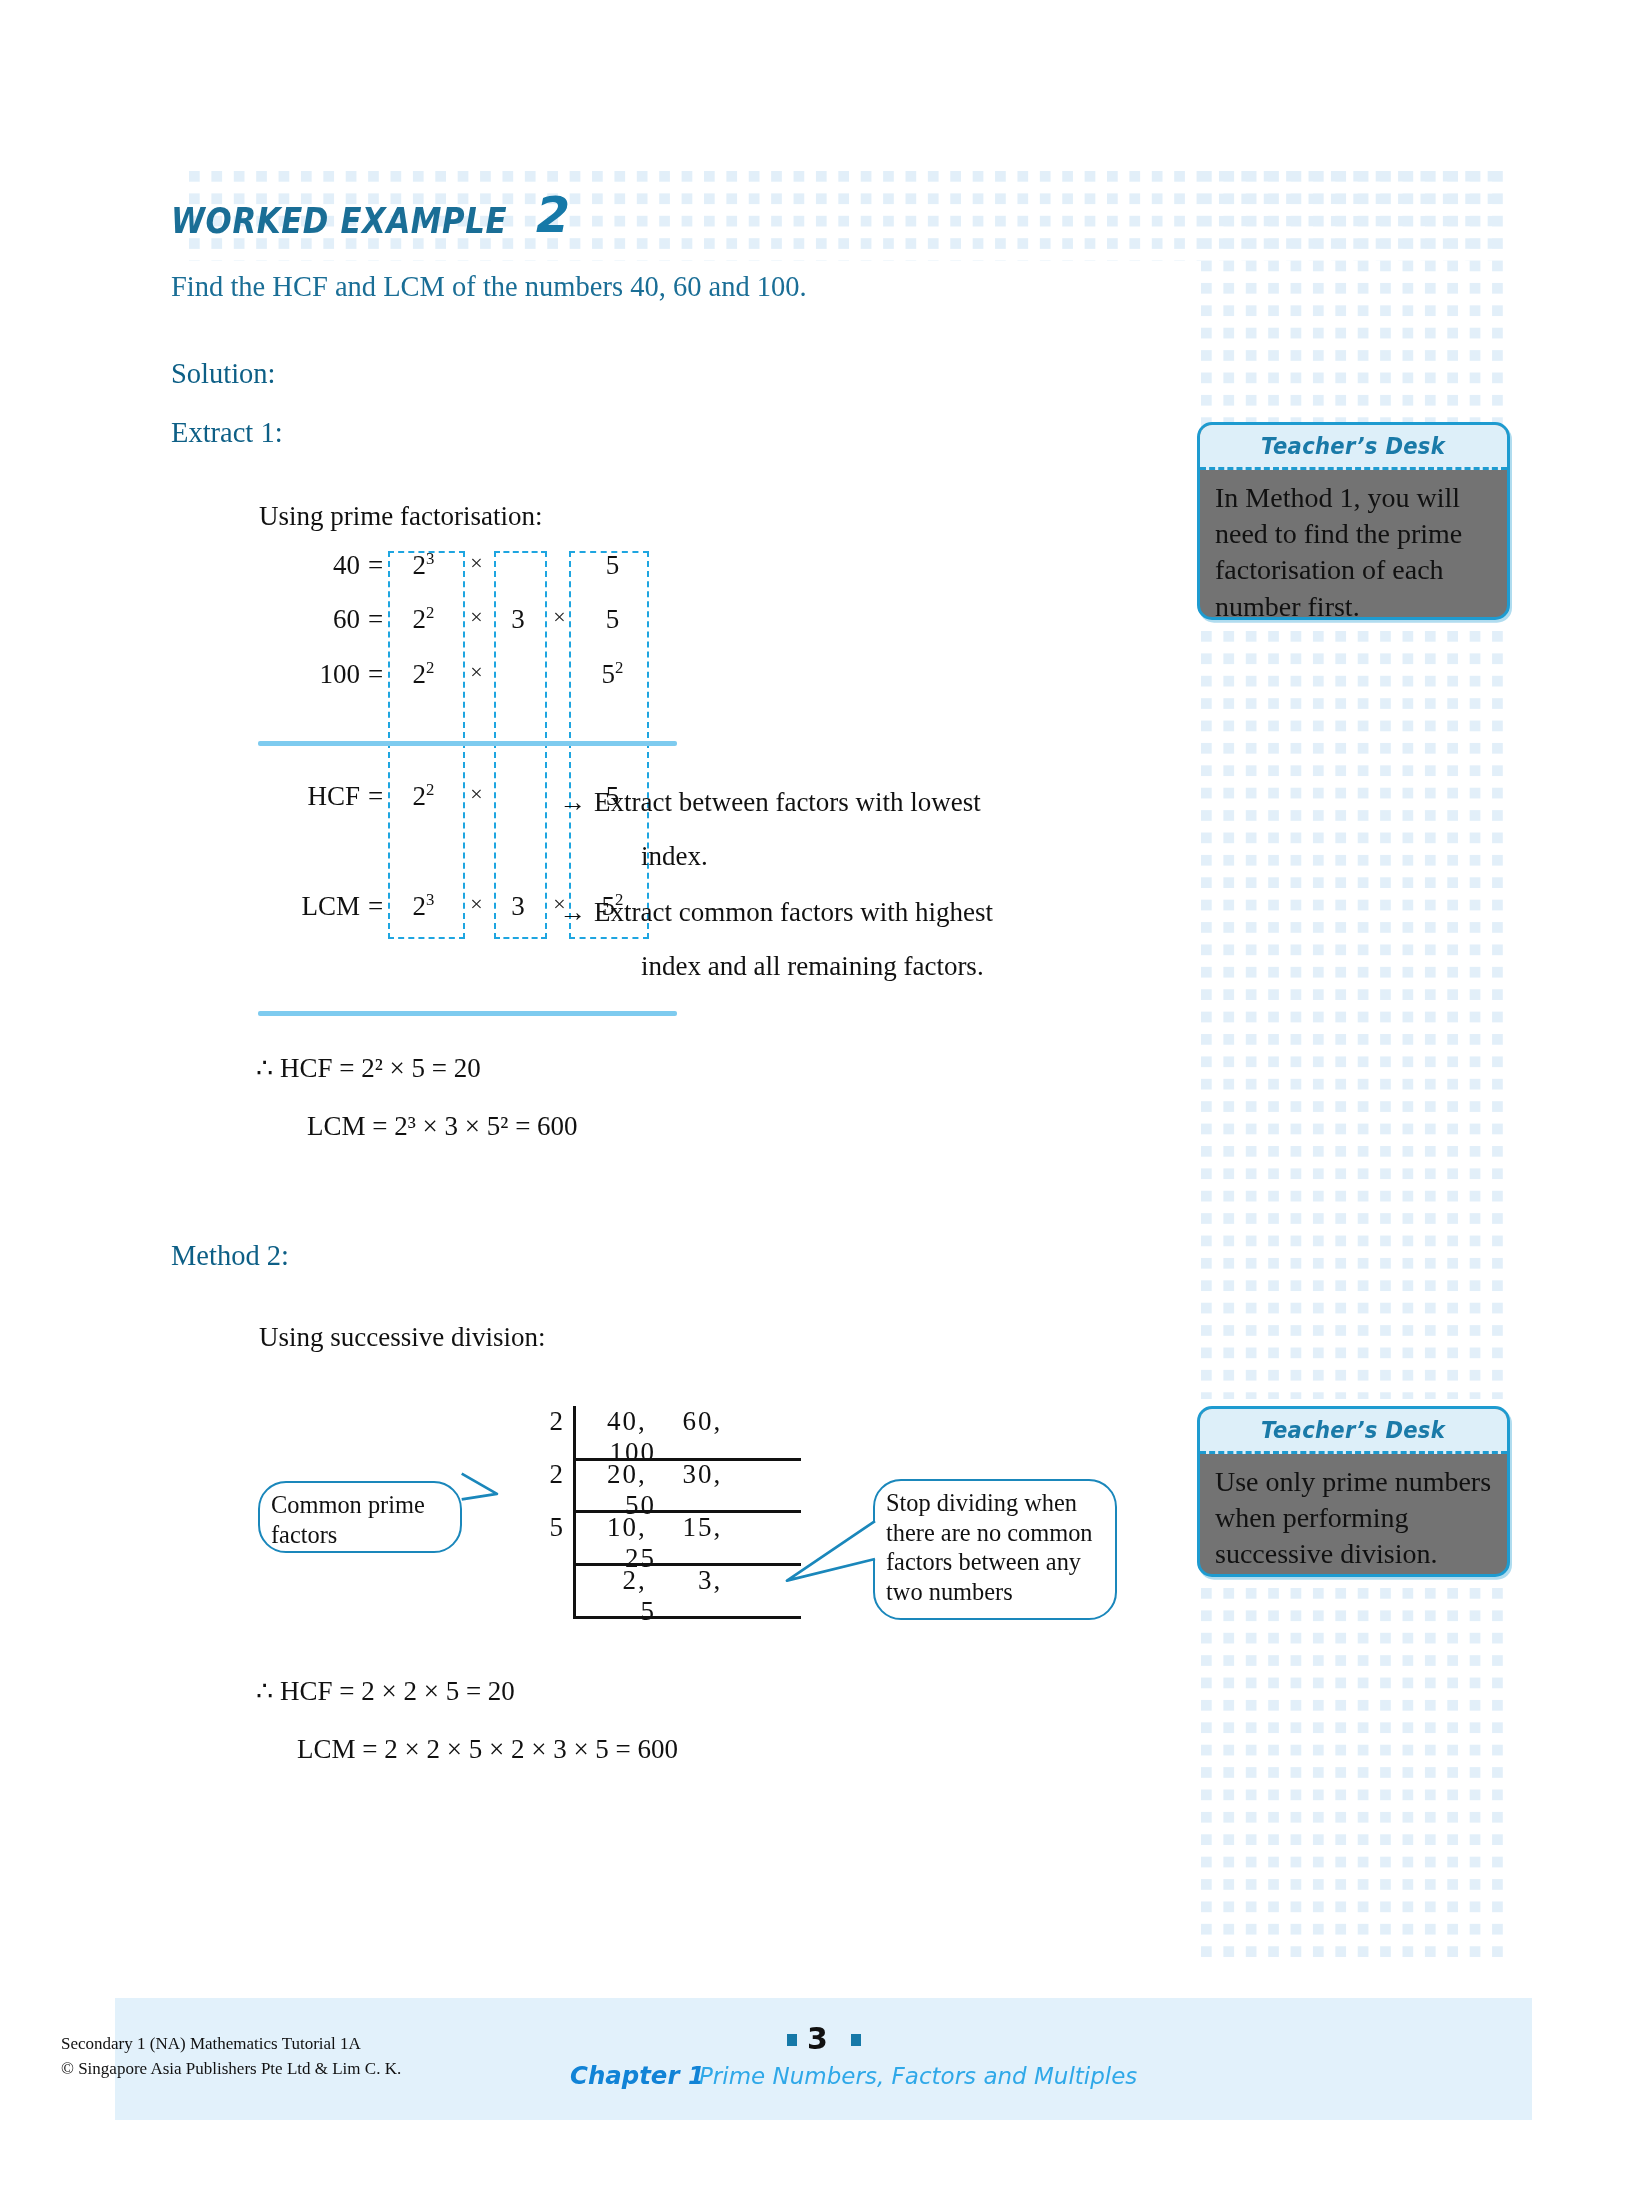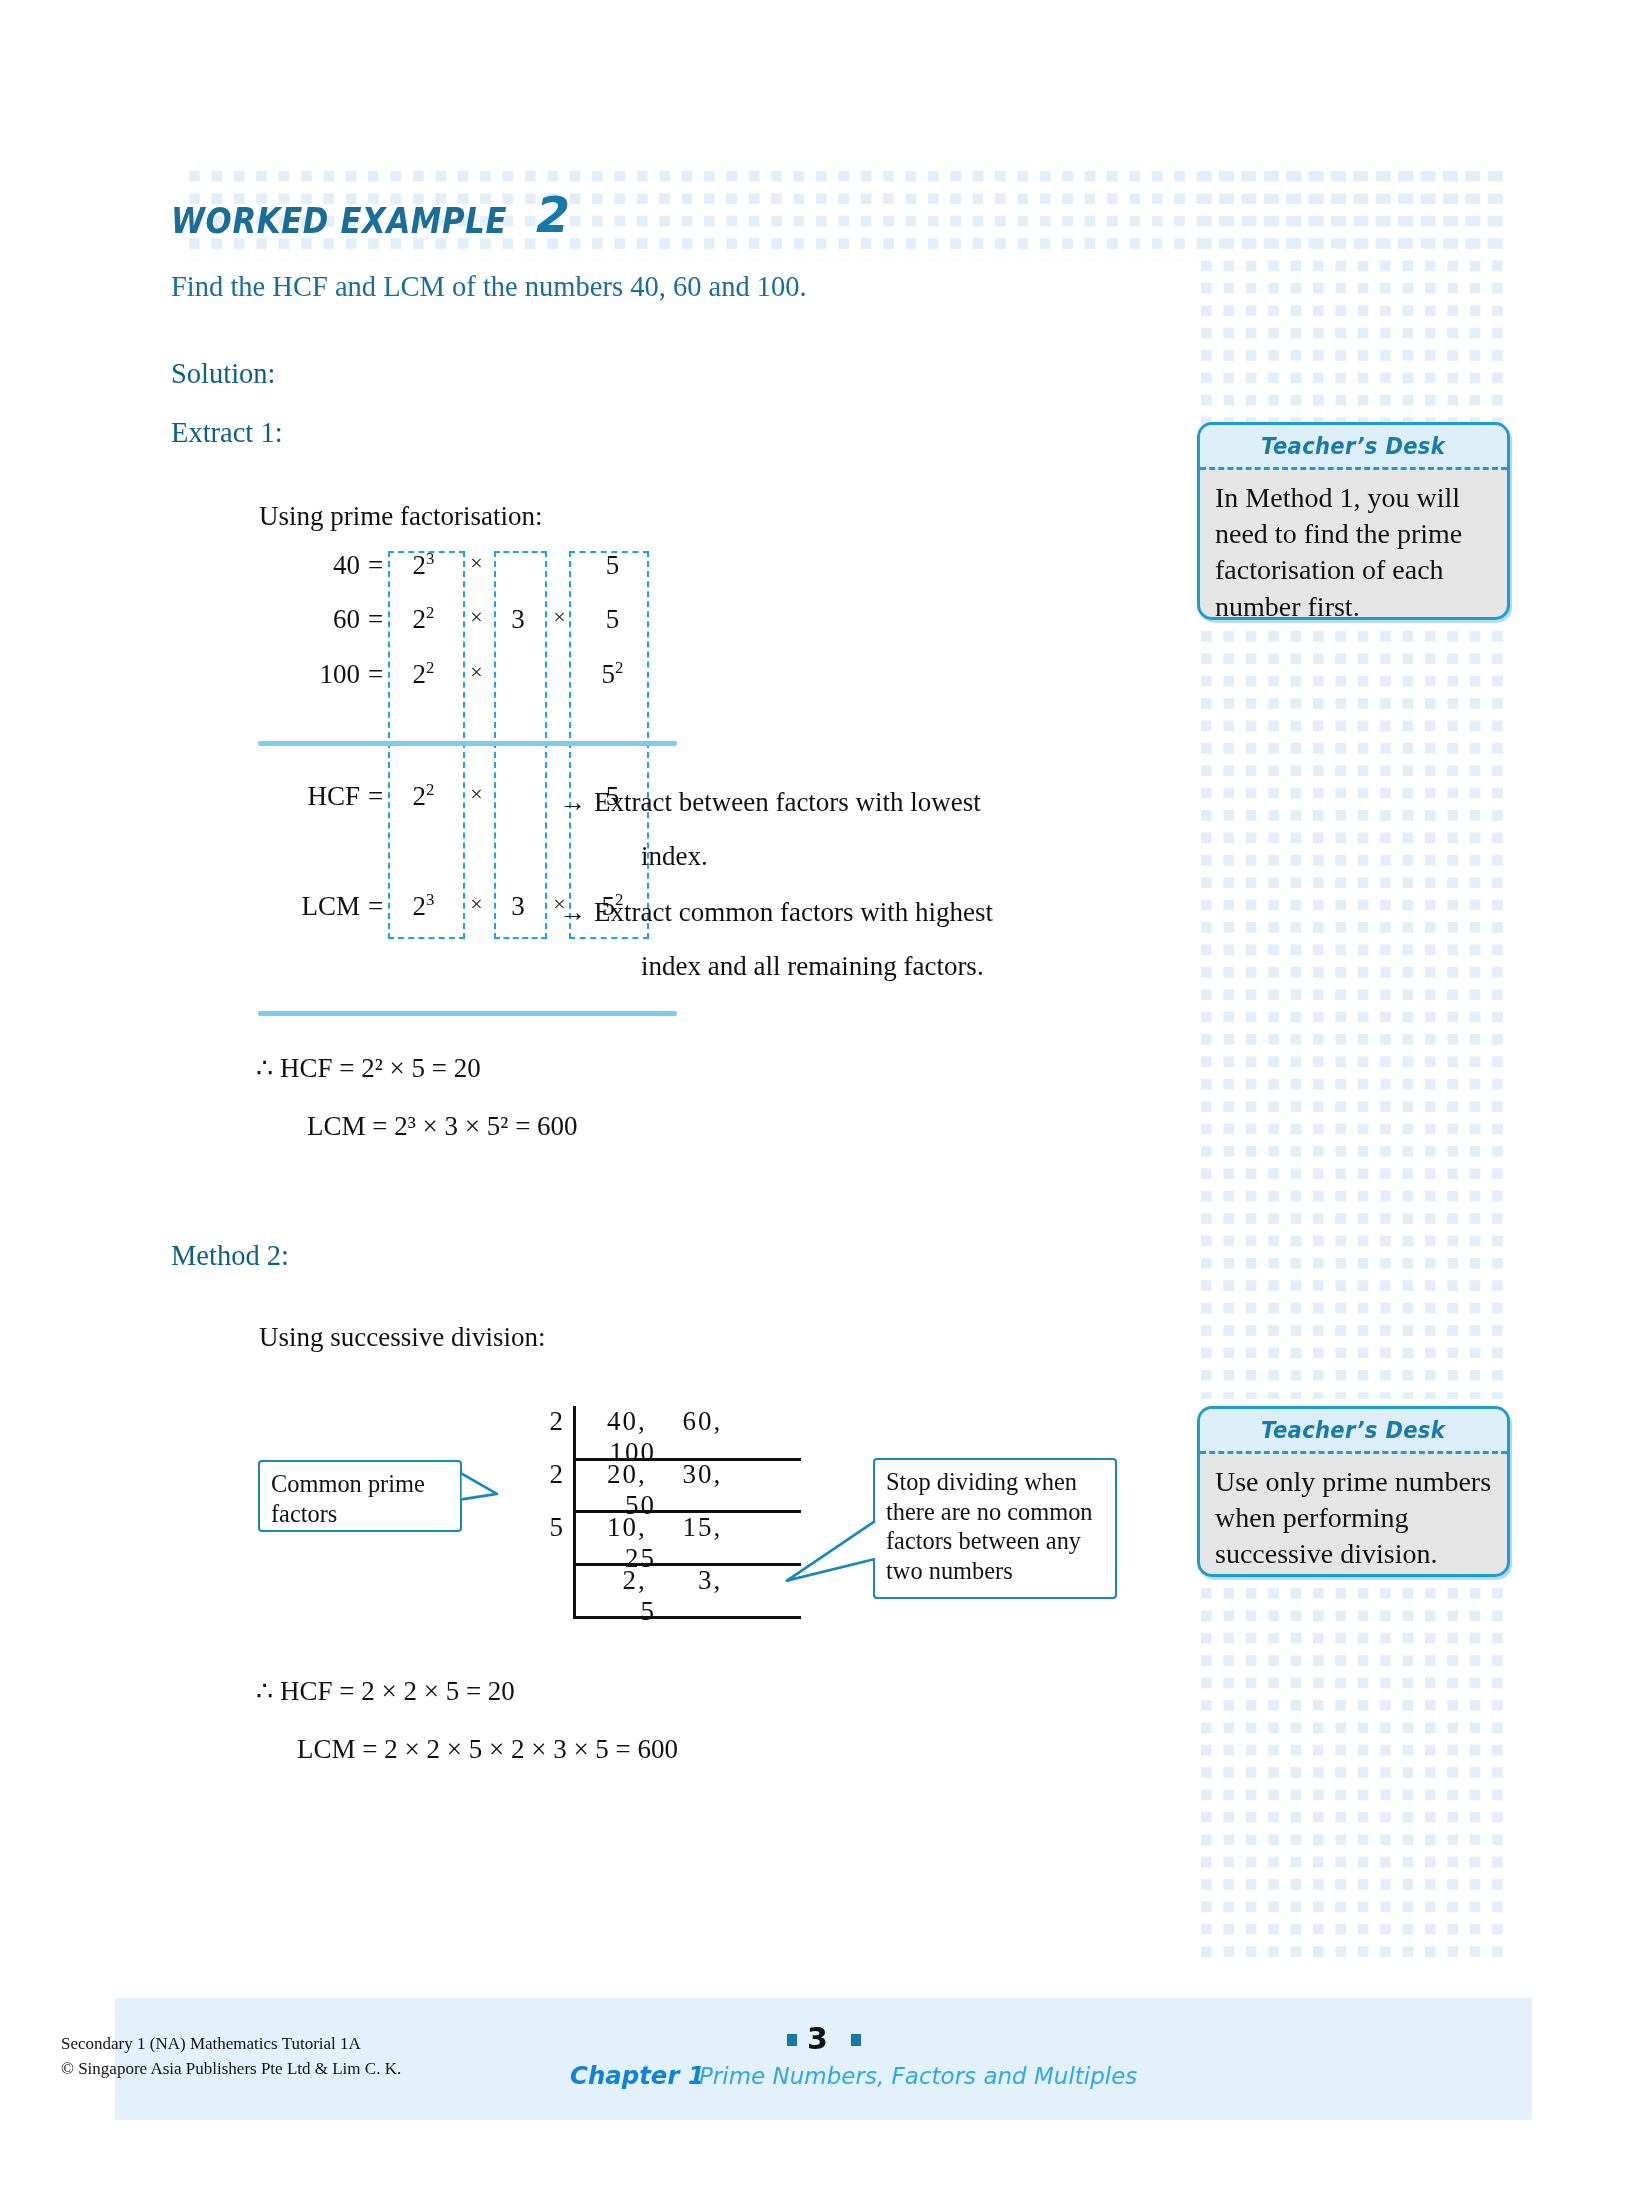--- a/index.html
+++ b/index.html
@@ -105,21 +105,21 @@
   .concl{position:absolute;font-size:27px;color:#111;white-space:nowrap;}
   #c1{left:256px;top:1052px;}
   #c2{left:297px;top:1111px;margin-left:10px;}
   #c3{left:256px;top:1675px;}
   #c4{left:297px;top:1734px;}
 
   
   .tdesk{
     position:absolute;
     border:3.4px solid #1e9bd0;border-radius:15px;
-    background:#e5e5e5;box-sizing:border-box;overflow:hidden;
+    background:#737373;box-sizing:border-box;overflow:hidden;
     box-shadow:2px 2.7px 0 rgba(30,155,208,.35);
   }
   .tdesk-hd{
     background:#ddeff9;height:42px;
     display:flex;align-items:center;justify-content:center;
     border-bottom:3.4px dashed #1e9bd0;
   }
   .tdesk-hd span{
     font-family:"DejaVu Sans",sans-serif;font-weight:bold;font-style:italic;
     font-size:23px;color:#1a7aa8;letter-spacing:0.3px;
@@ -133,23 +133,23 @@
   #divtable{position:absolute;left:516px;top:1406px;width:285px;height:210px;}
   .dt-row{position:absolute;height:52px;width:100%;}
   .dt-div{position:absolute;left:0;width:47px;text-align:right;font-size:27px;color:#111;}
   .dt-vals{position:absolute;left:64px;width:221px;font-size:27px;color:#111;letter-spacing:2px;}
   .dt-vals .v{display:inline-block;text-align:right;}
   .dt-vline{position:absolute;left:57px;top:0;width:2.7px;height:210px;background:#111;}
   .dt-hline{position:absolute;left:57px;width:228px;height:2.7px;background:#111;}
 
   
   .bubble{
-    position:absolute;border:2.7px solid #1a87bb;border-radius:4px;
+    position:absolute;border:2.7px solid #1a87bb;border-radius:28px;
     background:#fff;box-sizing:border-box;
-    font-size:24.4px;line-height:1.22;color:#111;padding:6.8px 11px;
+    font-size:24.4px;line-height:1.22;color:#111;padding:6.8px 11px;margin-top:21px;
   }
   #bubbleLeft{left:258px;top:1460px;width:204px;height:72px;}
   #bubbleRight{left:873px;top:1458px;width:244px;height:141px;}
 
   svg.conn{position:absolute;overflow:visible;}
 
   
   #footer{
     position:absolute;left:115px;top:1998px;width:1417px;height:122px;
     background:#e2f1fb;

